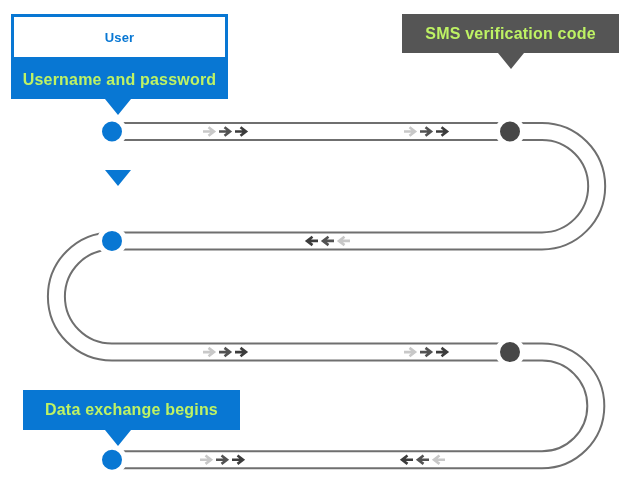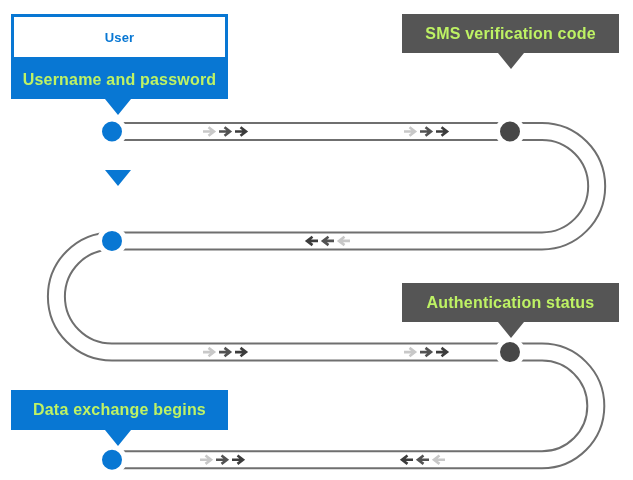--- a/index.html
+++ b/index.html
@@ -51,21 +51,21 @@
     border-top: 16px solid;
   }
   .pointer-blue { border-top-color: var(--blue); margin-left: 94px; }
   .pointer-dark { border-top-color: var(--dark); margin-left: 96px; }
 
   .g-user  { left: 11px;  top: 14px; }
   .g-idp   { left: 402px; top: 14px; }
   .g-enter { left: 11px;  top: 170px; }
   .g-auth  { left: 402px; top: 283px; }
   .g-data  { left: 11px;  top: 390px; }
-  .g-data .label-box { height: 40px; }
+  .g-data .label-box { height: 40px; margin-left: 12px; }
 </style>
 </head>
 <body>
 
 <div class="stage">
 
   <svg class="track-svg" width="633" height="480" viewBox="0 0 633 480">
     <defs>
       <path id="arrR" d="M0 0 H9.5 M5.5 -4.2 L11 0 L5.5 4.2"></path>
       <path id="arrL" d="M13 0 H3.5 M7.5 -4.2 L2 0 L7.5 4.2"></path>
@@ -134,26 +134,20 @@
     <div class="label-box dark-bg">
       <span>SMS verification code</span>
     </div>
     <div class="pointer pointer-dark"></div>
   </div>
 
   <div class="callout g-enter">
     <div class="pointer pointer-blue"></div>
   </div>
 
-  <div class="callout g-auth">
-    <div class="label-box dark-bg">
-      <span>Authentication status</span>
-    </div>
-    <div class="pointer pointer-dark"></div>
-  </div>
 
   <div class="callout g-data">
     <div class="label-box blue-bg">
       <span>Data exchange begins</span>
     </div>
     <div class="pointer pointer-blue"></div>
   </div>
 
 </div>
 

